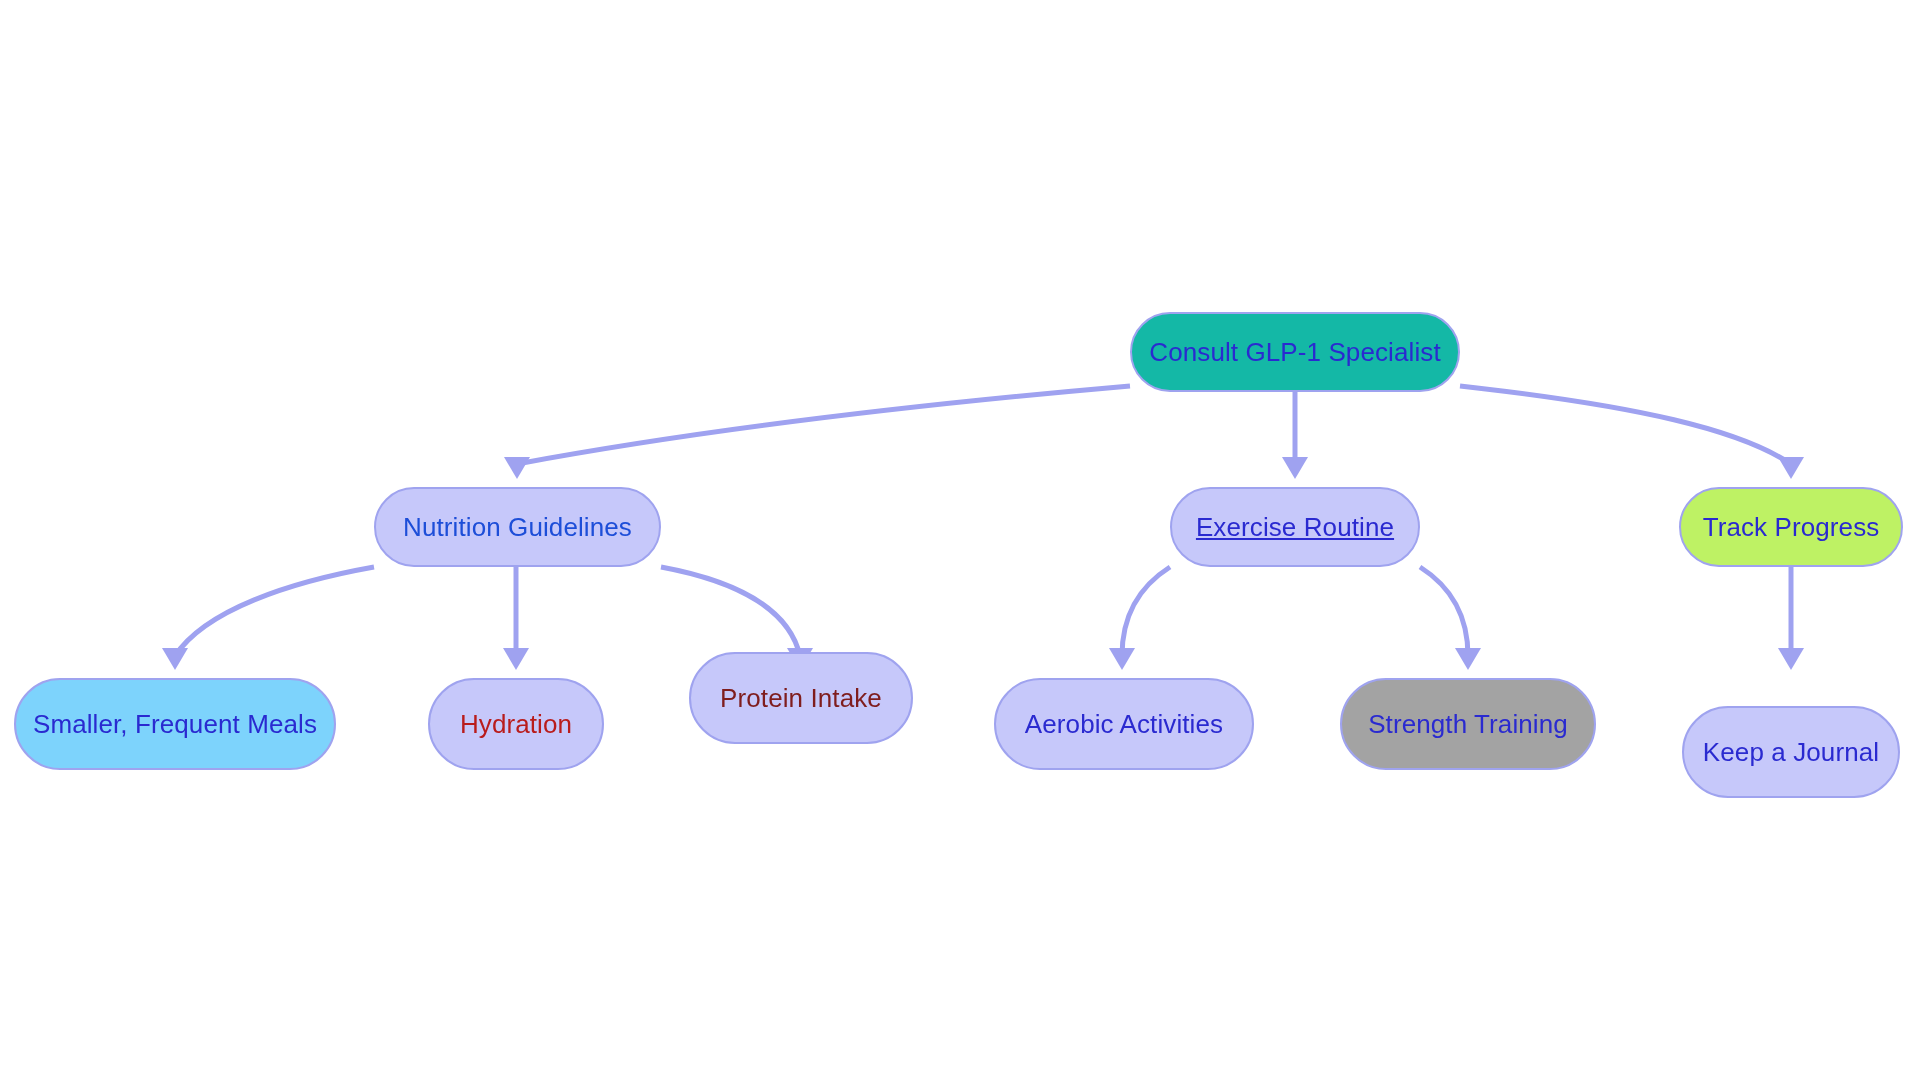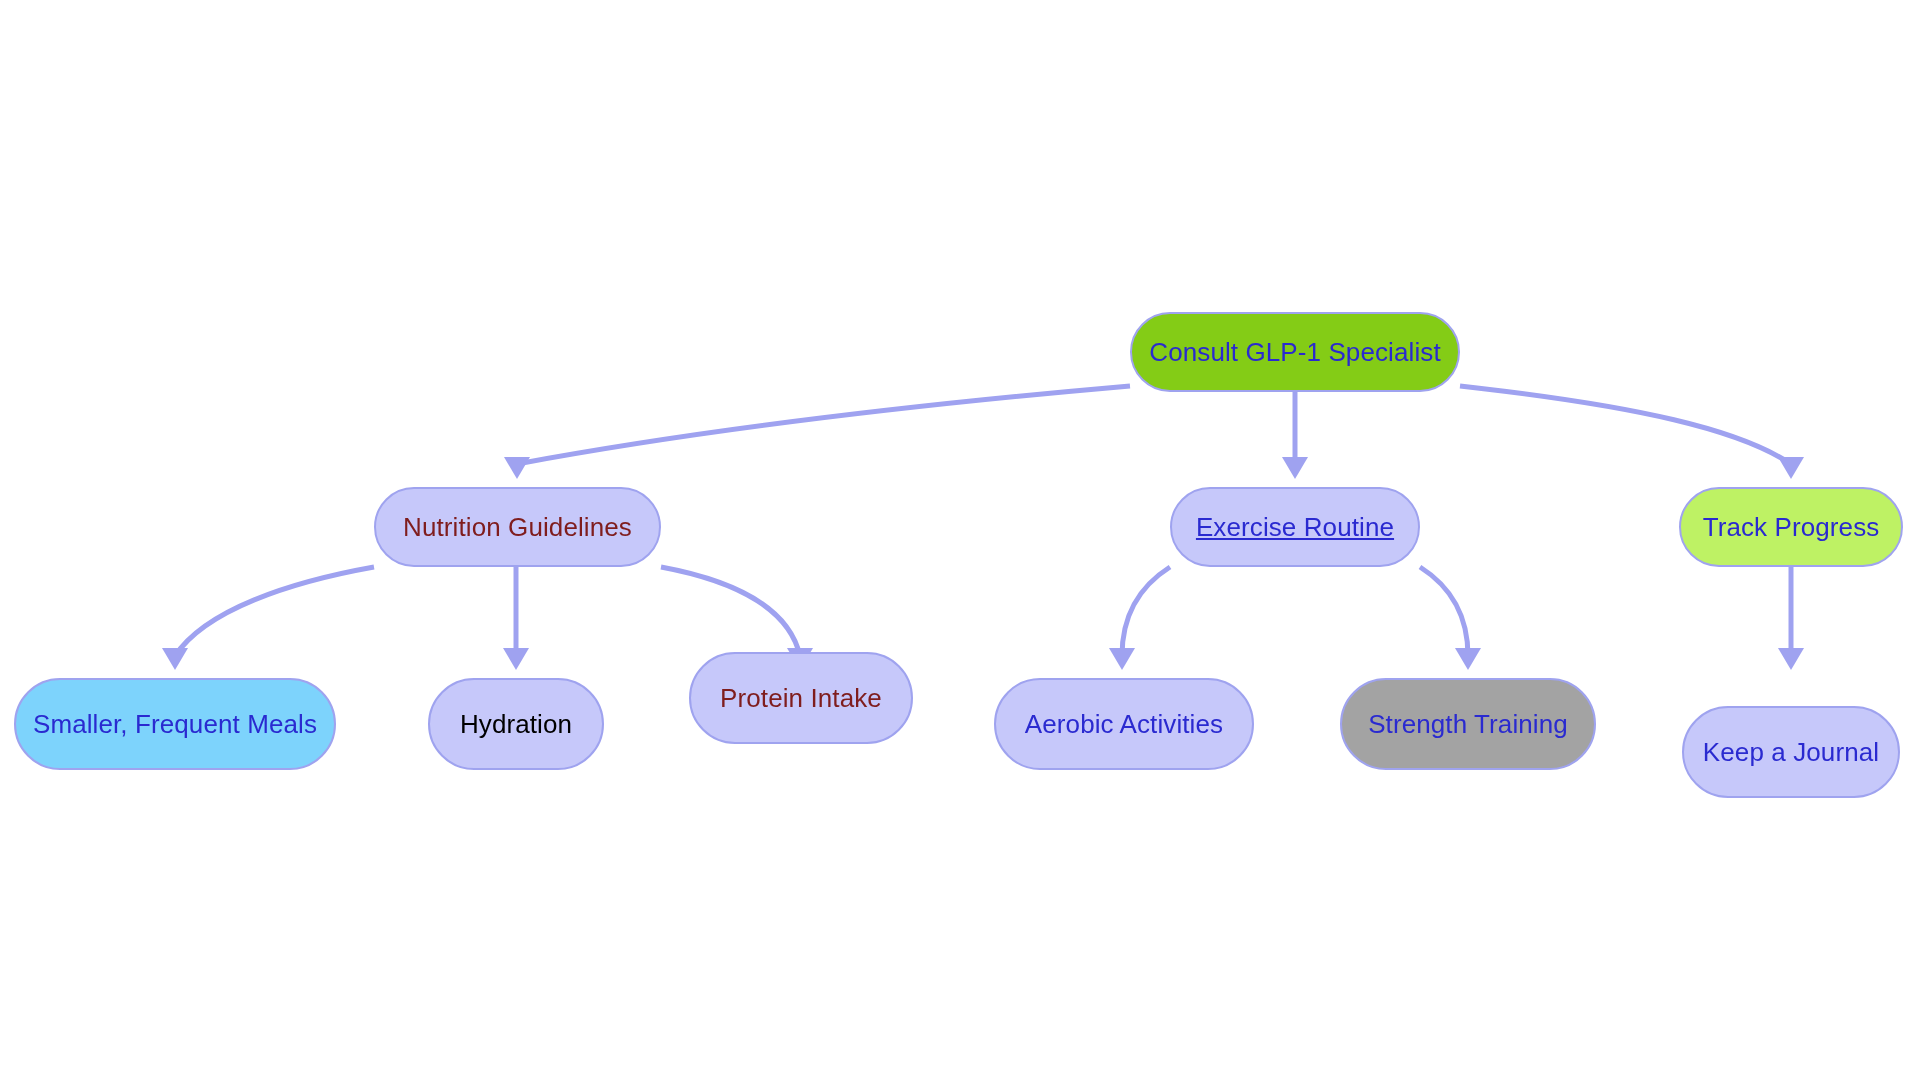--- a/index.html
+++ b/index.html
@@ -83,36 +83,36 @@
       <polygon points="787,648 813,648 800,670" class="arrow-head" fill="#9fa2f0"></polygon>
       <path d="M 1170 567 C 1140 586 1122 614 1122 656" class="edge-path" stroke="#9fa2f0"></path>
       <polygon points="1109,648 1135,648 1122,670" class="arrow-head" fill="#9fa2f0"></polygon>
       <path d="M 1420 567 C 1450 586 1468 614 1468 656" class="edge-path" stroke="#9fa2f0"></path>
       <polygon points="1455,648 1481,648 1468,670" class="arrow-head" fill="#9fa2f0"></polygon>
       <path d="M 1791 567 L 1791 656" class="edge-path" stroke="#9fa2f0"></path>
       <polygon points="1778,648 1804,648 1791,670" class="arrow-head" fill="#9fa2f0"></polygon>
     </svg>
 
   <div id="node-layer">
-      <div class="node" style="left: 1130px; top: 312px; width: 330px; height: 80px; background: #84cc16; border-color: rgb(159, 163, 239); color: rgb(42, 42, 208);">
+      <div class="node" style="left: 1130px; top: 312px; width: 330px; height: 80px; background: #14b8a6; border-color: rgb(159, 163, 239); color: rgb(42, 42, 208);">
         <span class="node-label">Consult GLP-1 Specialist</span>
       </div>
-      <div class="node" style="left: 374px; top: 487px; width: 287px; height: 80px; background: rgb(198, 200, 250); border-color: rgb(159, 163, 239); color: #7f1d1d; align-items: center;">
+      <div class="node" style="left: 374px; top: 487px; width: 287px; height: 80px; background: rgb(198, 200, 250); border-color: rgb(159, 163, 239); color: #1d4ed8; align-items: center;">
         <span class="node-label">Nutrition Guidelines</span>
       </div>
       <div class="node" style="left: 1170px; top: 487px; width: 250px; height: 80px; background: rgb(198, 200, 250); border-color: rgb(159, 163, 239); color: rgb(42, 42, 208); text-decoration: underline;">
         <span class="node-label">Exercise Routine</span>
       </div>
       <div class="node" style="left: 1679px; top: 487px; width: 224px; height: 80px; background: #bef264; border-color: rgb(159, 163, 239); color: rgb(42, 42, 208);">
         <span class="node-label">Track Progress</span>
       </div>
       <div class="node" style="left: 14px; top: 678px; width: 322px; height: 92px; background: #7dd3fc; border-color: rgb(159, 163, 239); color: rgb(42, 42, 208);">
         <span class="node-label">Smaller, Frequent Meals</span>
       </div>
-      <div class="node" style="left: 428px; top: 678px; width: 176px; height: 92px; background: rgb(198, 200, 250); border-color: rgb(159, 163, 239); color: #000000;">
+      <div class="node" style="left: 428px; top: 678px; width: 176px; height: 92px; background: rgb(198, 200, 250); border-color: rgb(159, 163, 239); color: #b91c1c;">
         <span class="node-label">Hydration</span>
       </div>
       <div class="node" style="left: 689px; top: 652px; width: 224px; height: 92px; background: rgb(198, 200, 250); border-color: rgb(159, 163, 239); color: #7f1d1d;">
         <span class="node-label">Protein Intake</span>
       </div>
       <div class="node" style="left: 994px; top: 678px; width: 260px; height: 92px; background: rgb(198, 200, 250); border-color: rgb(159, 163, 239); color: rgb(42, 42, 208);">
         <span class="node-label">Aerobic Activities</span>
       </div>
       <div class="node" style="left: 1340px; top: 678px; width: 256px; height: 92px; background: #a3a3a3; border-color: rgb(159, 163, 239); color: rgb(42, 42, 208);">
         <span class="node-label">Strength Training</span>

